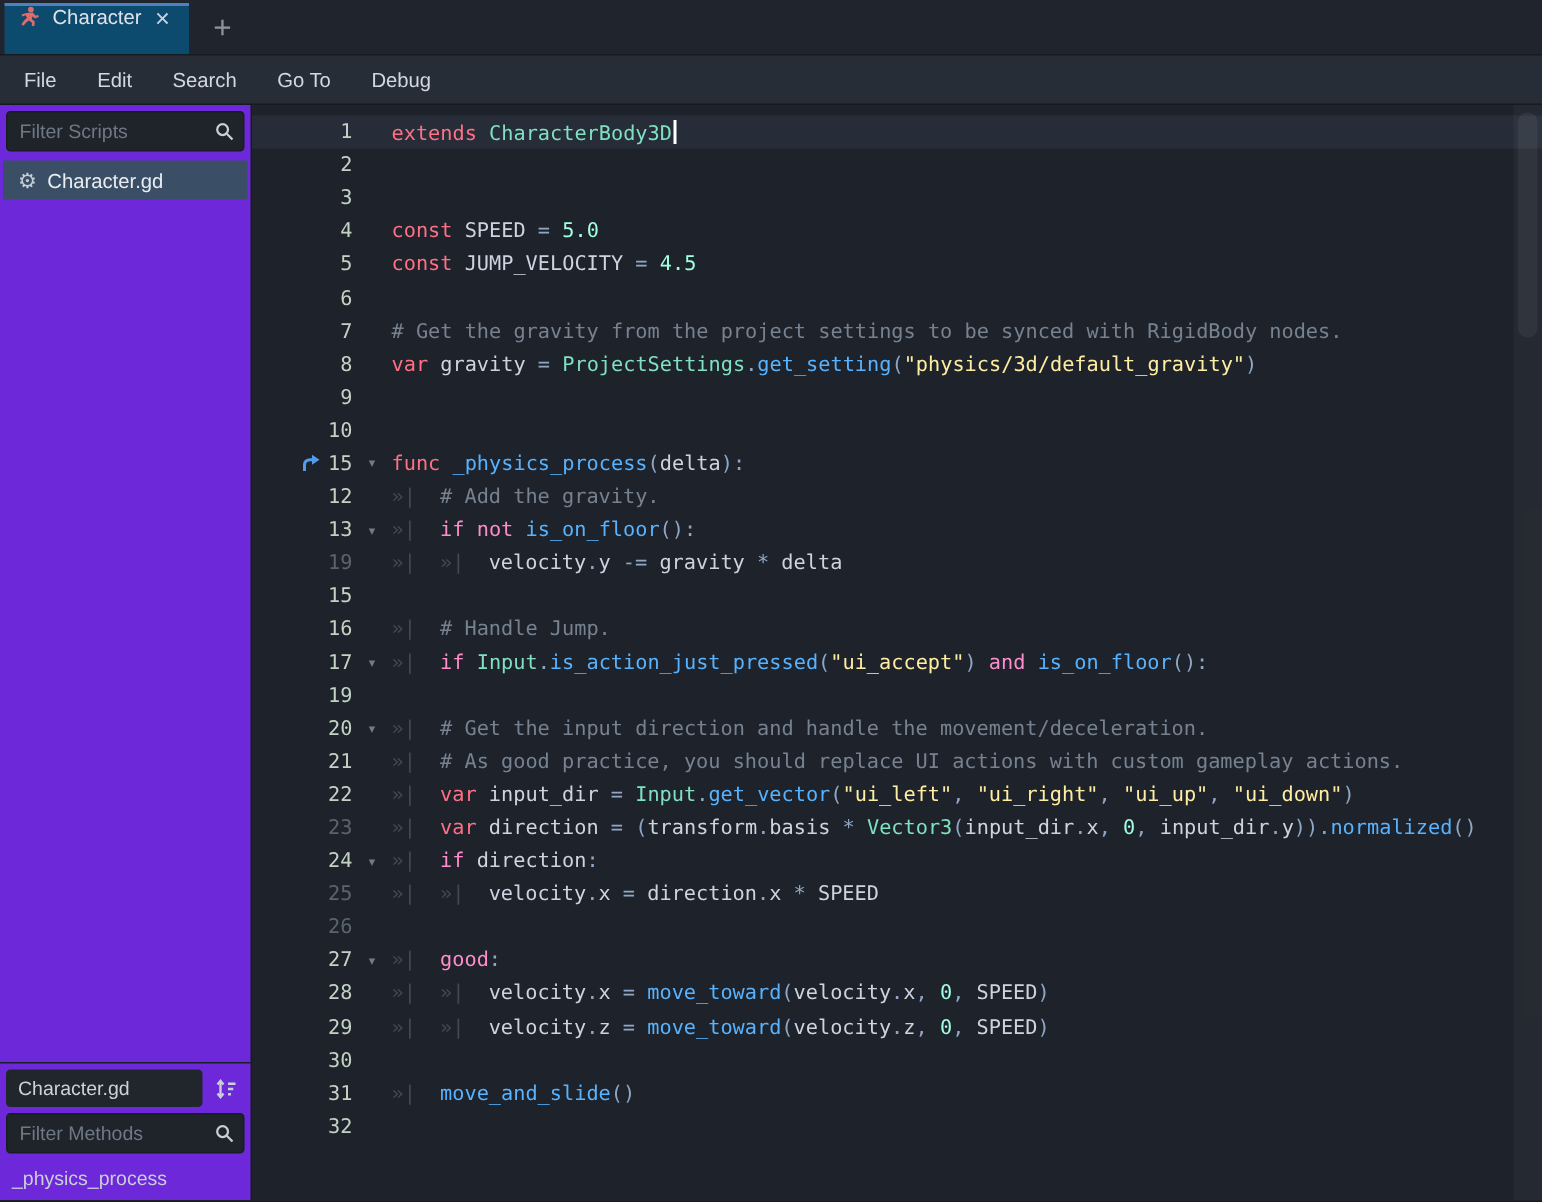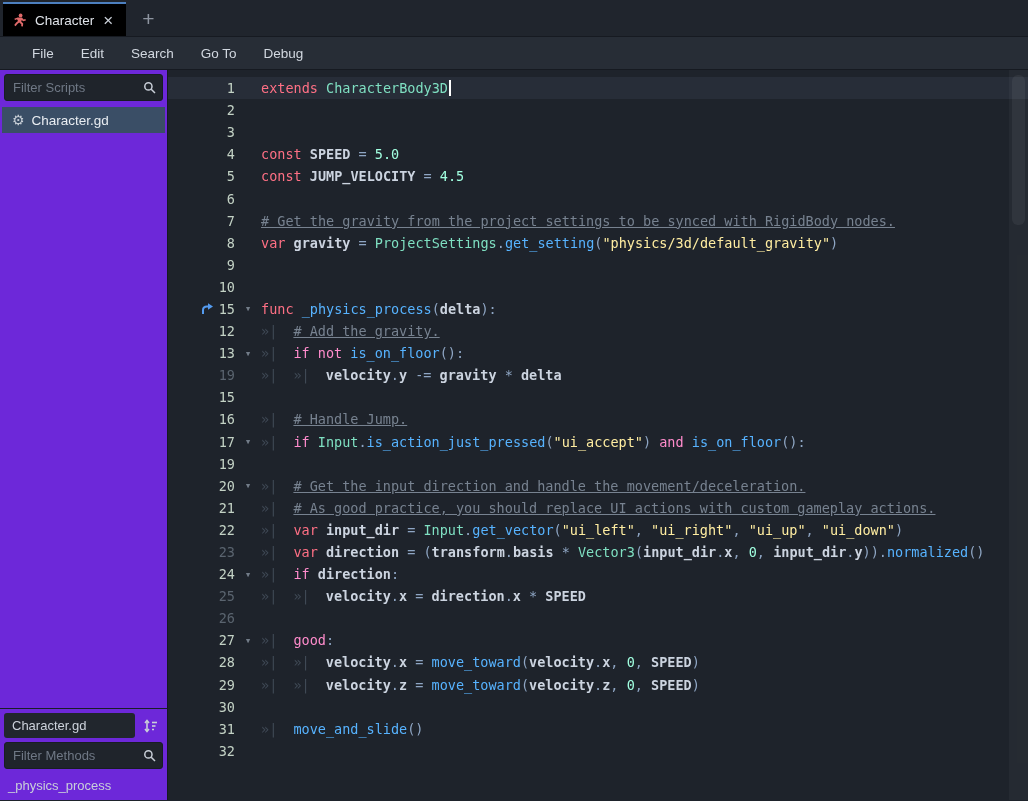--- a/index.html
+++ b/index.html
@@ -2,28 +2,28 @@
 <html><head>
 <meta charset="utf-8">
 <style>
   html,body{margin:0;padding:0;background:#14171d;}
   .app{width:1028px;height:801px;overflow:hidden;position:relative;
        font-family:"Liberation Sans",sans-serif;background:#1e232b;
        -webkit-font-smoothing:antialiased;}
   
   .tabstrip{height:37px;background:#20252d;display:flex;align-items:flex-end;
             border-bottom:1px solid #161a21;box-sizing:border-box;}
-  .tab{height:34px;margin-left:3px;background:#000000;border-top:2px solid var(--accent);
-       box-sizing:border-box;display:flex;align-items:center;gap:8px;padding:0 12px 0 10px;}
+  .tab{height:34px;margin-left:3px;background:#0c4a6e;border-top:2px solid var(--accent);
+       box-sizing:border-box;display:flex;gap:8px;padding:0 12px 0 10px;}
   .tab-label{color:#dfe3e9;font-size:13.5px;}
   .tab-close{color:#ccd2da;font-size:17px;line-height:1;cursor:default;padding:0 1px;}
   .newtab{color:#8d949f;font-size:21px;line-height:1;margin:0 0 7px 16px;}
   
   .menubar{height:33px;background:#272d36;display:flex;align-items:center;
-           padding-left:32px;gap:27px;border-bottom:1px solid #161a21;box-sizing:border-box;}
+           padding-left:16px;gap:27px;border-bottom:1px solid #161a21;box-sizing:border-box;}
   .menu-item{color:#d2d8e0;font-size:13.5px;}
   
   .main{display:flex;height:730px;}
   .sidebar{width:168px;min-width:168px;background:#6d28d9;border-right:1px solid #161a21;
            box-sizing:border-box;display:flex;flex-direction:column;}
   .filter-box{margin:4px;height:25px;background:#1f242b;border:1px solid #181d24;border-radius:3px;
               display:flex;align-items:center;padding:0 6px;gap:4px;}
   .filter-box input{flex:1;min-width:0;background:transparent;border:none;outline:none;
               color:#cdd3dc;font-size:13px;font-family:"Liberation Sans",sans-serif;}
   .filter-box input::placeholder{color:#6f7885;}
@@ -45,21 +45,21 @@
   .line{height:22.1px;display:flex;align-items:center;}
   .line.current{background:#272d38;}
   .gut{width:67px;min-width:67px;display:flex;justify-content:flex-end;align-items:center;gap:5px;}
   .num{color:var(--numsafe);}
   .num.unsafe{color:var(--numunsafe);}
   .fold{width:26px;min-width:26px;text-align:center;font-size:11px;color:#727c88;}
   .code{white-space:pre;}
   .tabmark{display:inline-block;width:32.4px;color:#3f4955;}
   .tk-kw{color:var(--kw);} .tk-cf{color:var(--cf);} .tk-ty{color:var(--ty);}
   .tk-fn{color:var(--fn);} .tk-st{color:var(--st);} .tk-nu{color:var(--nu);}
-  .tk-op{color:var(--op);} .tk-pl{color:var(--pl);font-weight:bold;} .tk-cm{color:var(--cm);text-decoration:underline;}
+  .tk-op{color:var(--op);} .tk-pl{color:var(--pl);} .tk-cm{color:var(--cm);}
   .caret{display:inline-block;width:2px;height:16px;background:#ffffff;
          vertical-align:-3px;margin-left:1px;}
   .vscroll{position:absolute;top:0;right:0;bottom:0;width:19px;
            background:rgba(255,255,255,0.035);}
   .vscroll .grab{position:absolute;top:5px;left:3px;right:3px;height:150px;
            background:rgba(255,255,255,0.055);border-radius:6px;}
   svg{display:block;}
 </style>
 </head>
 <body>

